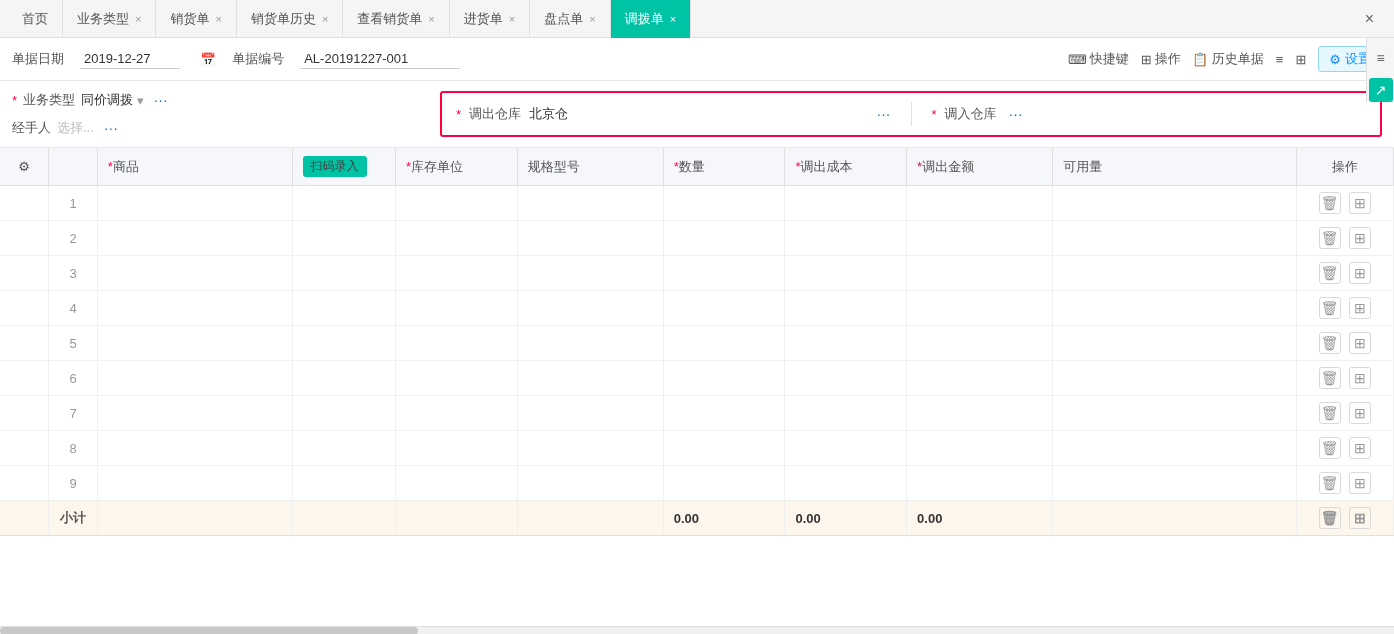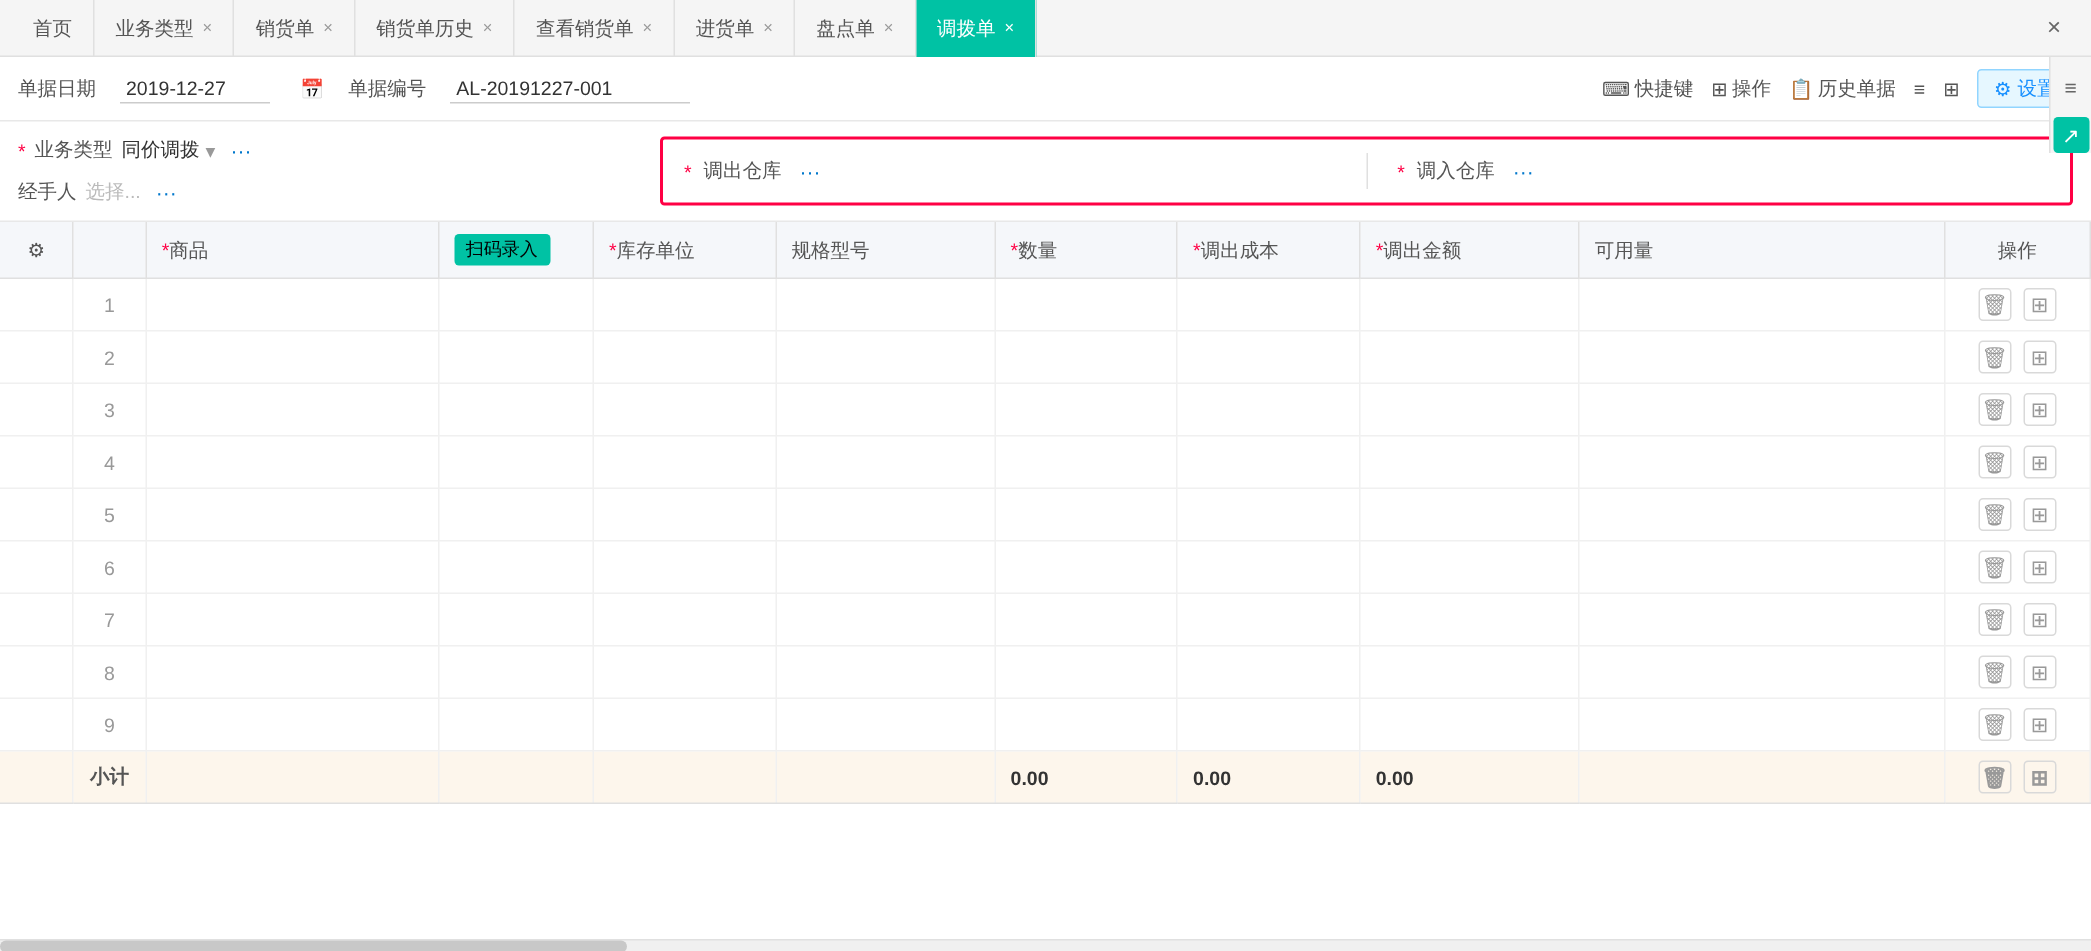--- a/index.html
+++ b/index.html
@@ -54,21 +54,21 @@
     .col-gear { width: 40px; text-align: center; }
     .col-product { width: 160px; }
     .col-scan { width: 50px; }
     .col-unit { width: 100px; }
     .col-spec { width: 120px; }
     .col-qty { width: 100px; }
     .col-cost { width: 100px; }
     .col-amount { width: 120px; }
     .col-avail { width: 200px; }
     .col-action { width: 80px; text-align: center; }
-    .scan-btn { background: #00c2a4; color: #000000; border: none; border-radius: 3px; padding: 2px 8px; font-size: 12px; cursor: pointer; }
+    .scan-btn { background: #00c2a4; color: #404040; border: none; border-radius: 3px; padding: 2px 8px; font-size: 12px; cursor: pointer; }
     .required-col { color: #f04; }
     .action-icons { display: flex; align-items: center; justify-content: center; gap: 8px; }
     .icon-btn { color: #999; cursor: pointer; font-size: 14px; border: 1px solid #d9d9d9; border-radius: 3px; width: 22px; height: 22px; display: flex; align-items: center; justify-content: center; }
     .subtotal-row td { background: #fdf6ec; font-weight: normal; }
     .subtotal-label { color: #555; }
 
     
     .right-sidebar { position: fixed; right: 0; top: 38px; width: 28px; background: #f5f5f5; border-left: 1px solid #e0e0e0; display: flex; flex-direction: column; align-items: center; padding-top: 8px; gap: 8px; z-index: 10; }
     .sidebar-icon { width: 24px; height: 24px; display: flex; align-items: center; justify-content: center; cursor: pointer; color: #666; font-size: 14px; border-radius: 3px; }
     .sidebar-icon.active { background: #00c2a4; color: #fff; }
@@ -171,20 +171,21 @@
         <span class="field-label">经手人</span>
         <span class="placeholder-text">选择...</span>
         <span class="more-btn">···</span>
       </div>
     </div>
 
     <div class="form-right">
       <div class="warehouse-block">
         <span class="required-star">*</span>
         <span class="wh-label">调出仓库</span>
+        <span class="wh-value">北京仓</span>
         <span class="more-btn">···</span>
       </div>
       <div class="warehouse-divider"></div>
       <div class="warehouse-block">
         <span class="required-star">*</span>
         <span class="wh-label">调入仓库</span>
         <span class="more-btn">···</span>
       </div>
     </div>
   </div>

